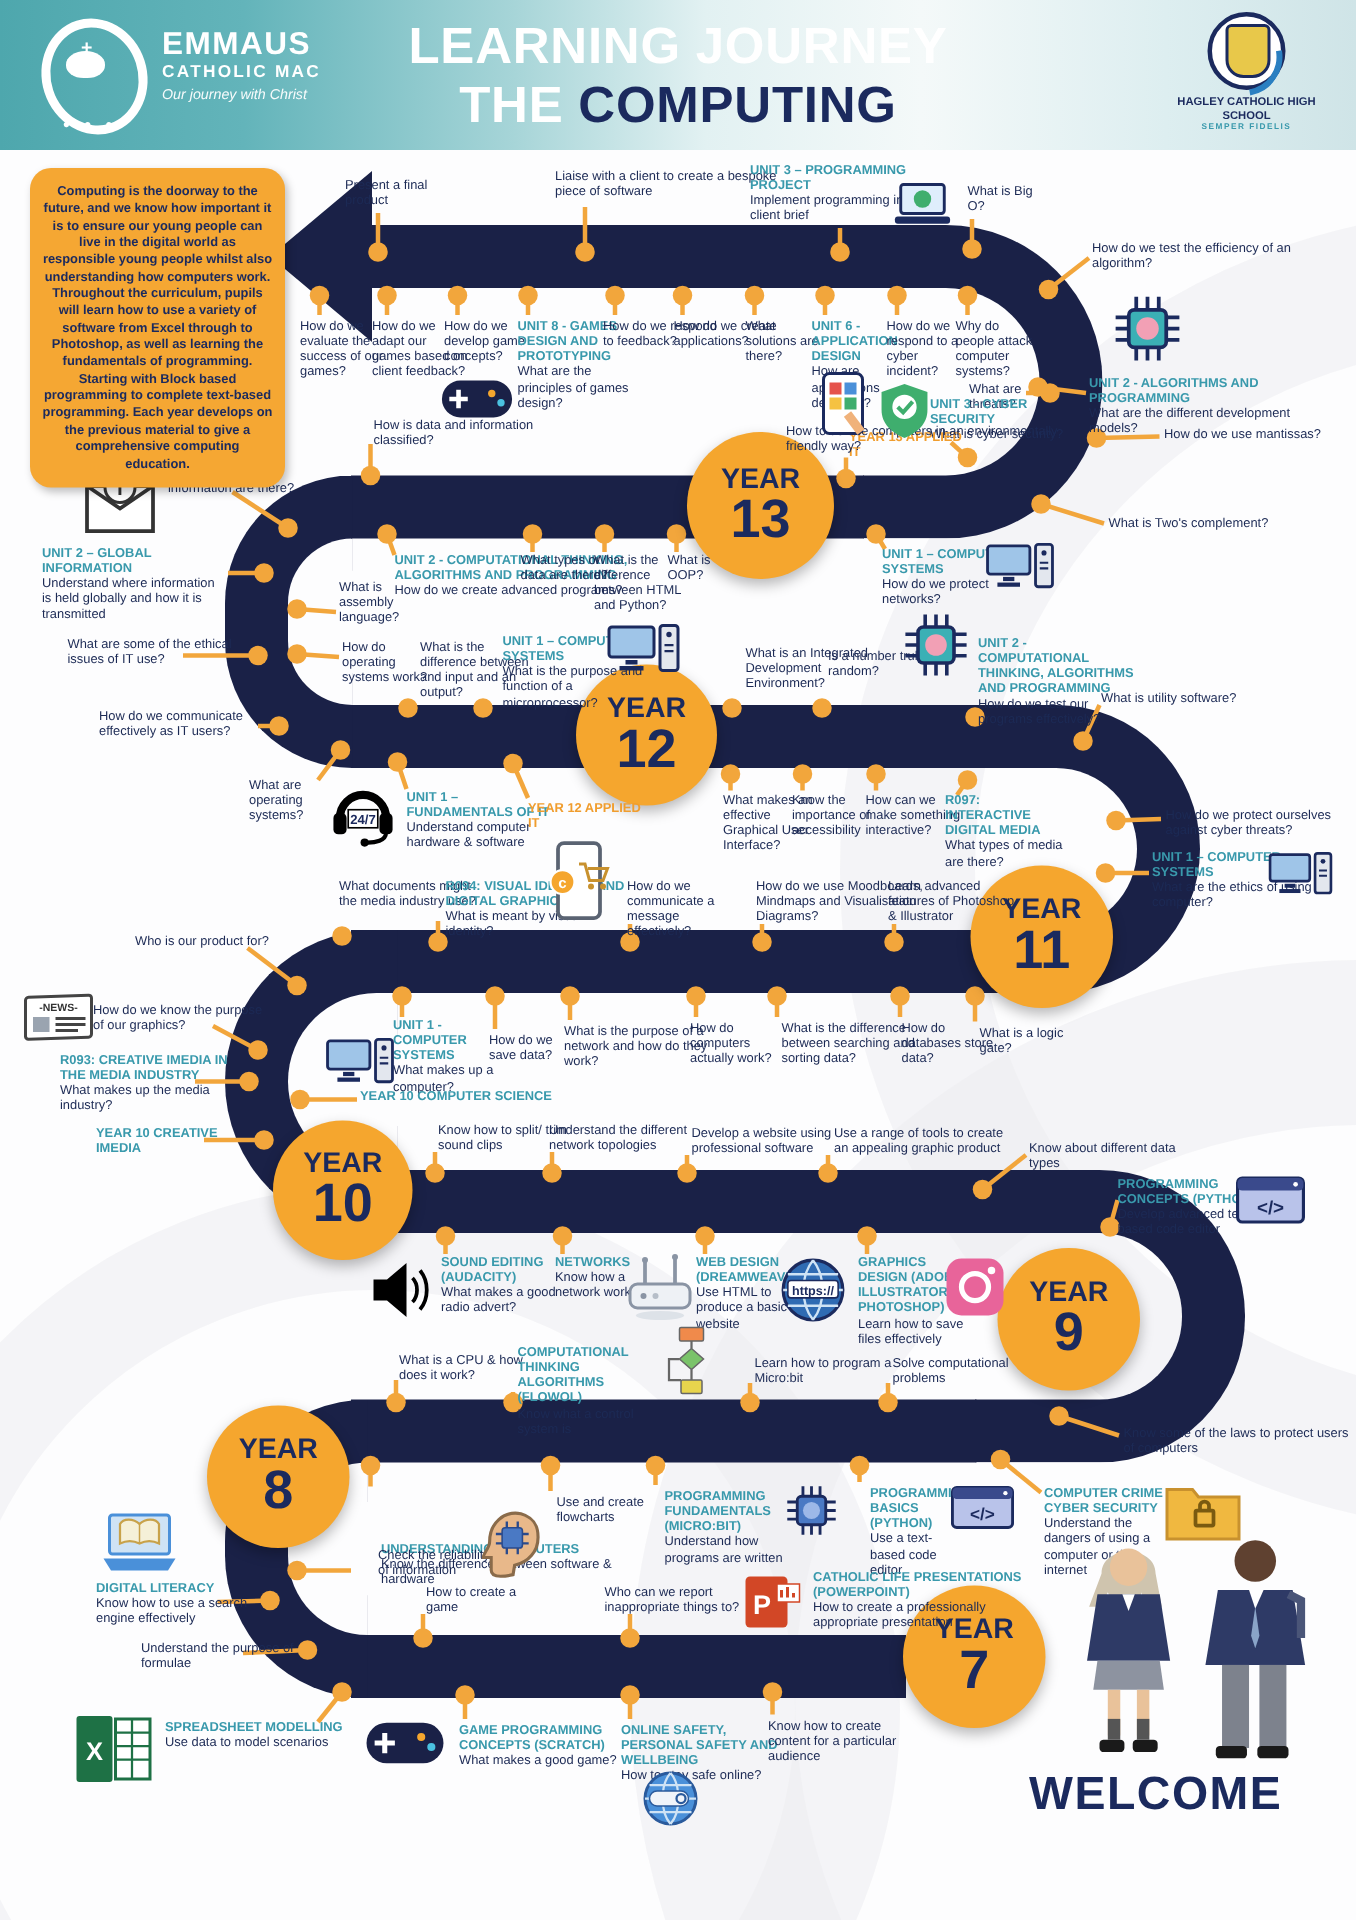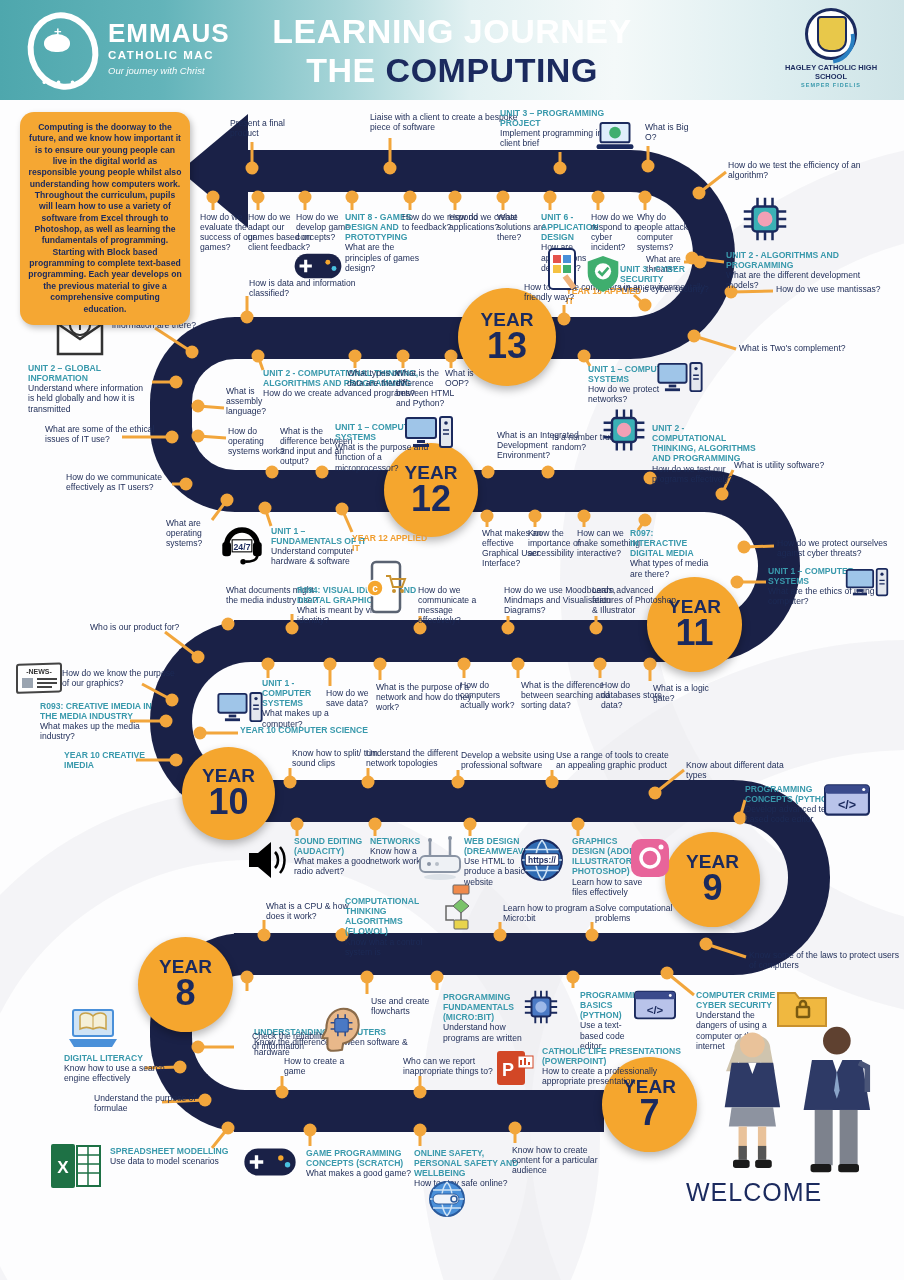--- a/index.html
+++ b/index.html
@@ -9,21 +9,21 @@
   .ring{position:absolute;border-radius:50%;border:90px solid #ededf0;opacity:.55;z-index:0;}
   
   #header{position:absolute;left:0;top:0;width:904px;height:100px;z-index:5;
     background:linear-gradient(90deg,#4ea7ad 0%,#63b4ba 18%,#a7d5d8 38%,#e2f1f2 52%,#f4f9f9 68%,#ddeef0 86%,#cfe4e7 100%);}
   .em-logo{position:absolute;left:28px;top:12px;width:70px;height:76px;}
   .em-ring{position:absolute;left:0;top:0;width:58px;height:66px;border:6px solid #fff;border-radius:50%;transform:rotate(-18deg);}
   .em-inner{position:absolute;left:16px;top:22px;width:26px;height:18px;background:#fff;border-radius:50% 50% 45% 45%;}
   .em-cross{position:absolute;left:26px;top:12px;color:#fff;font-size:13px;font-weight:bold;}
   .em-dots{position:absolute;left:14px;bottom:-2px;color:#fff;font-size:13px;letter-spacing:3px;}
   .em-text{position:absolute;left:108px;top:18px;color:#fff;}
-  .em-text .l1{font-size:26px;font-weight:bold;letter-spacing:1px;}
+  .em-text .l1{font-size:21px;font-weight:bold;letter-spacing:1px;}
   .em-text .l2{font-size:11.5px;font-weight:bold;letter-spacing:1.5px;}
   .em-text .l3{font-size:9.5px;font-style:italic;margin-top:4px;opacity:.95;}
   #title{position:absolute;left:0;top:12px;width:904px;text-align:center;font-weight:800;
          font-size:34px;line-height:1.15;letter-spacing:.5px;}
   #title .w{color:#fff;} #title .n{color:#1b2a5e;}
   .hg-logo{position:absolute;right:18px;top:8px;width:110px;text-align:center;}
   .hg-crest{position:relative;width:52px;height:52px;margin:0 auto;}
   .hg-c1{position:absolute;left:0;top:0;width:46px;height:46px;border-radius:50%;background:#fff;border:3px solid #1b2a5e;}
   .hg-c2{position:absolute;left:12px;top:8px;width:26px;height:32px;background:#e8c84a;border:2px solid #1b2a5e;border-radius:4px 4px 12px 12px;}
   .hg-swoosh{position:absolute;right:2px;top:4px;width:44px;height:44px;border-radius:50%;border:4px solid transparent;border-right-color:#2a7fc1;transform:rotate(35deg);}
@@ -45,21 +45,21 @@
   
   .yr{position:absolute;z-index:3;background:#f5a62e;border-radius:50%;text-align:center;
       box-shadow:0 4px 9px rgba(0,0,0,.28);display:flex;flex-direction:column;justify-content:center;}
   .yr .yl{font-size:19px;font-weight:800;color:#1b2a5e;line-height:.95;}
   .yr .yn{font-size:36px;font-weight:800;color:#1b2a5e;line-height:.95;}
   
   .co{position:absolute;z-index:4;font-size:8.6px;line-height:1.18;color:#1c2a55;}
   .co .ti{font-weight:bold;color:#3999ac;display:block;}
   .co .ti.o{color:#f09d2e;}
   .co .tx{display:block;}
-  .co.big{font-size:25px;font-weight:400;color:#1b2a5e;letter-spacing:1px;}
+  .co.big{font-size:31px;font-weight:700;color:#1b2a5e;letter-spacing:1px;}
   
   .ic{position:absolute;z-index:4;}
   .ic svg{width:100%;height:100%;display:block;}
   
   #footer{position:absolute;left:0;bottom:0;width:904px;height:44px;background:#121c3f;z-index:5;
           display:flex;align-items:center;justify-content:center;font-size:15.5px;}
   #footer .v{color:#fff;font-weight:bold;margin-right:6px;}
   #footer .q{color:#7fcfdb;font-weight:bold;}
 </style>
 </head>

